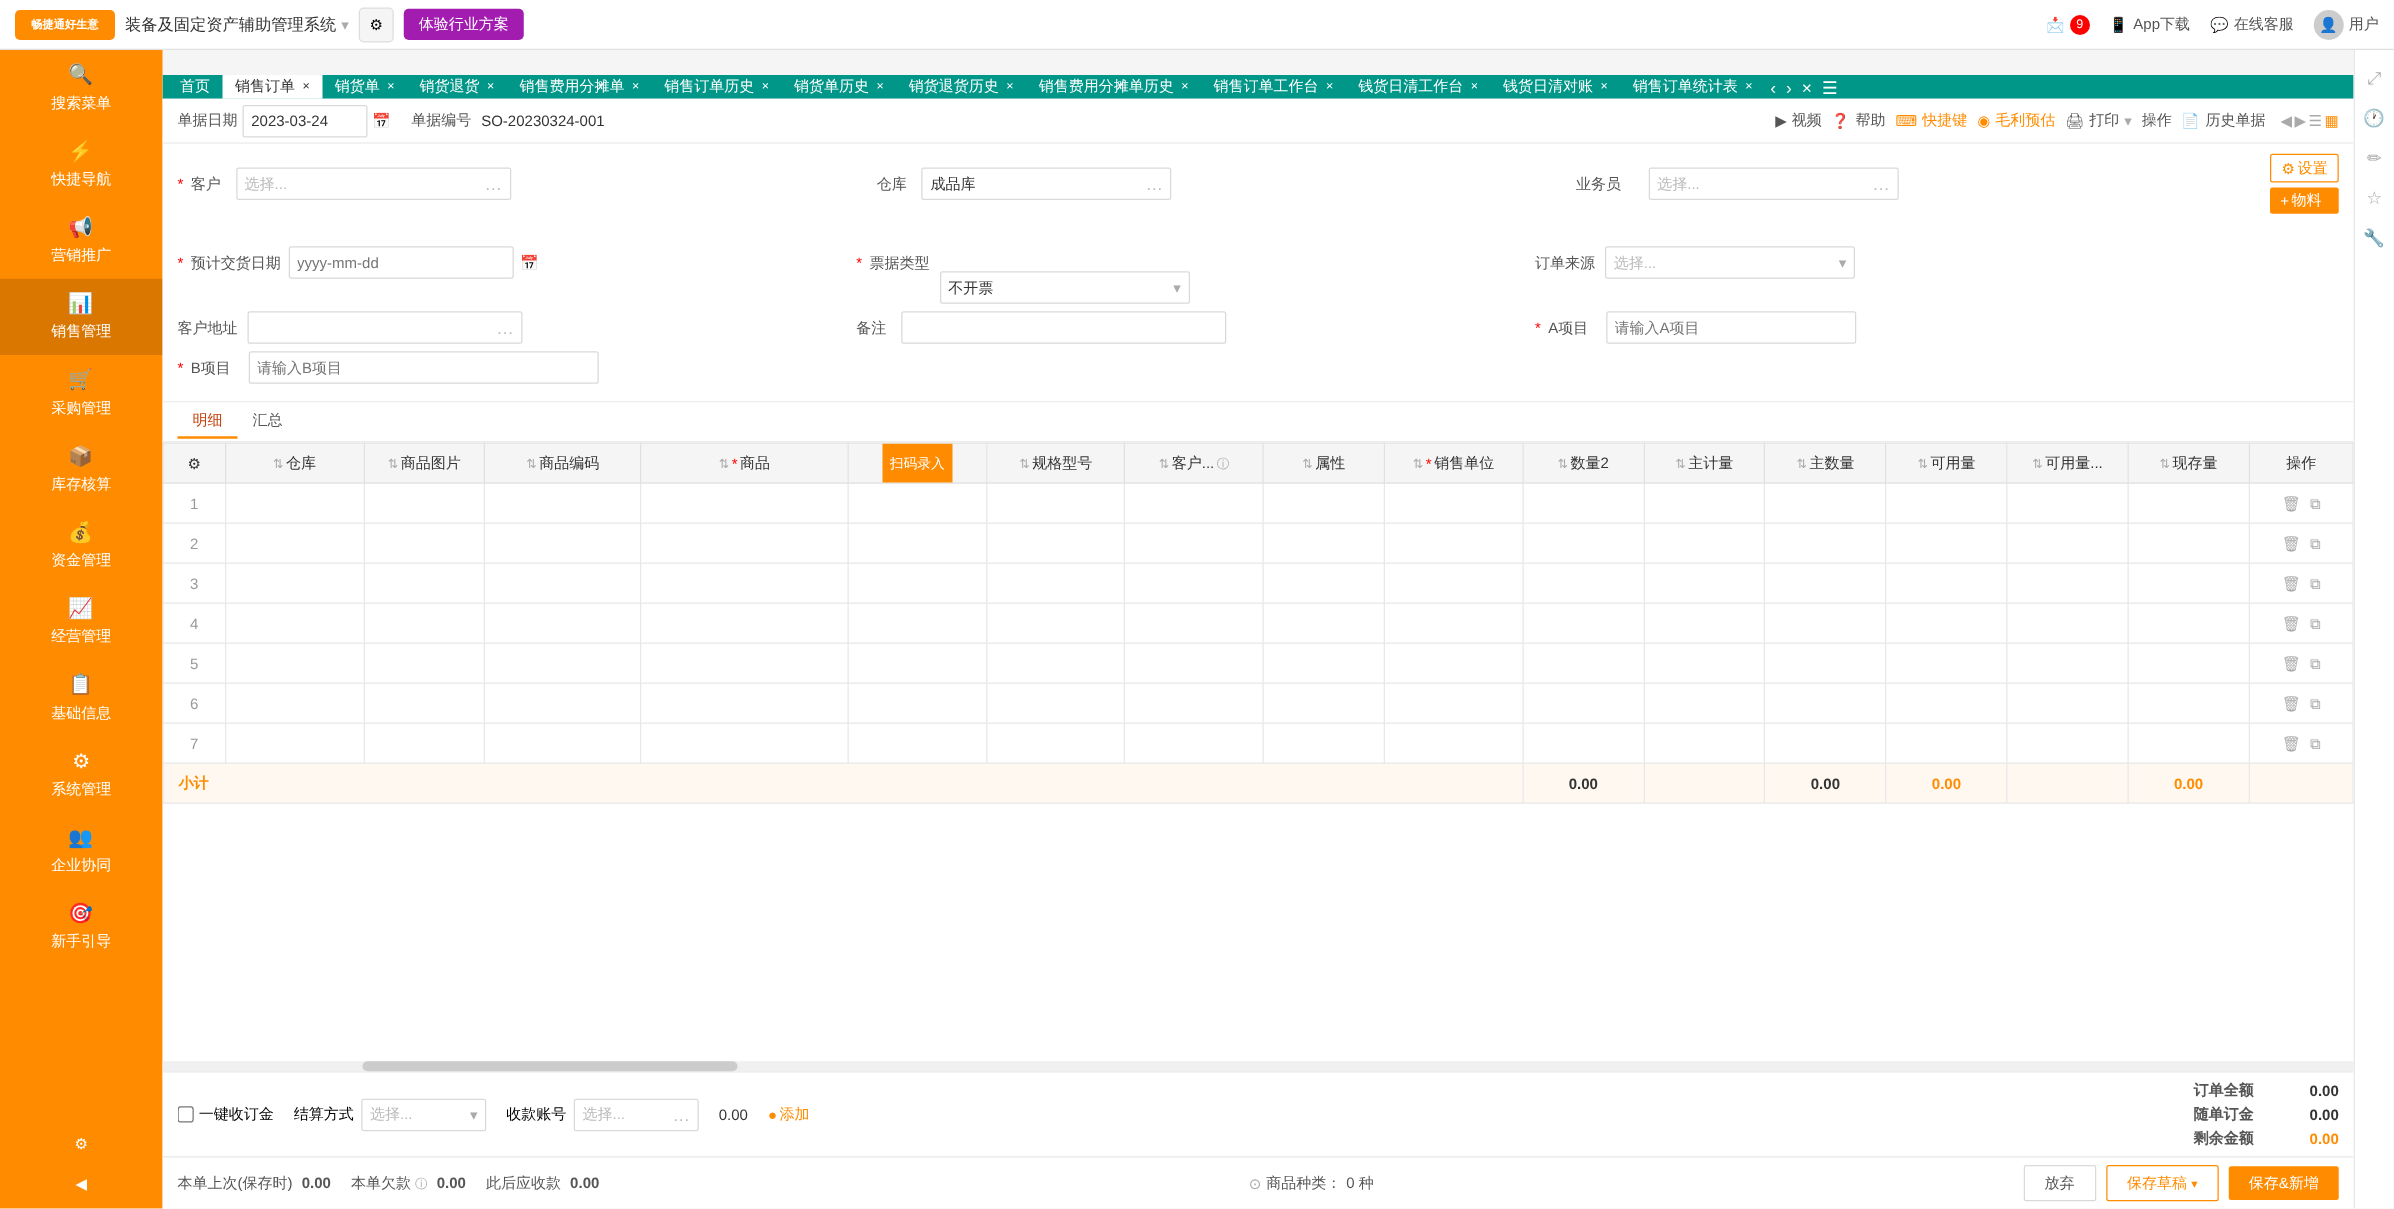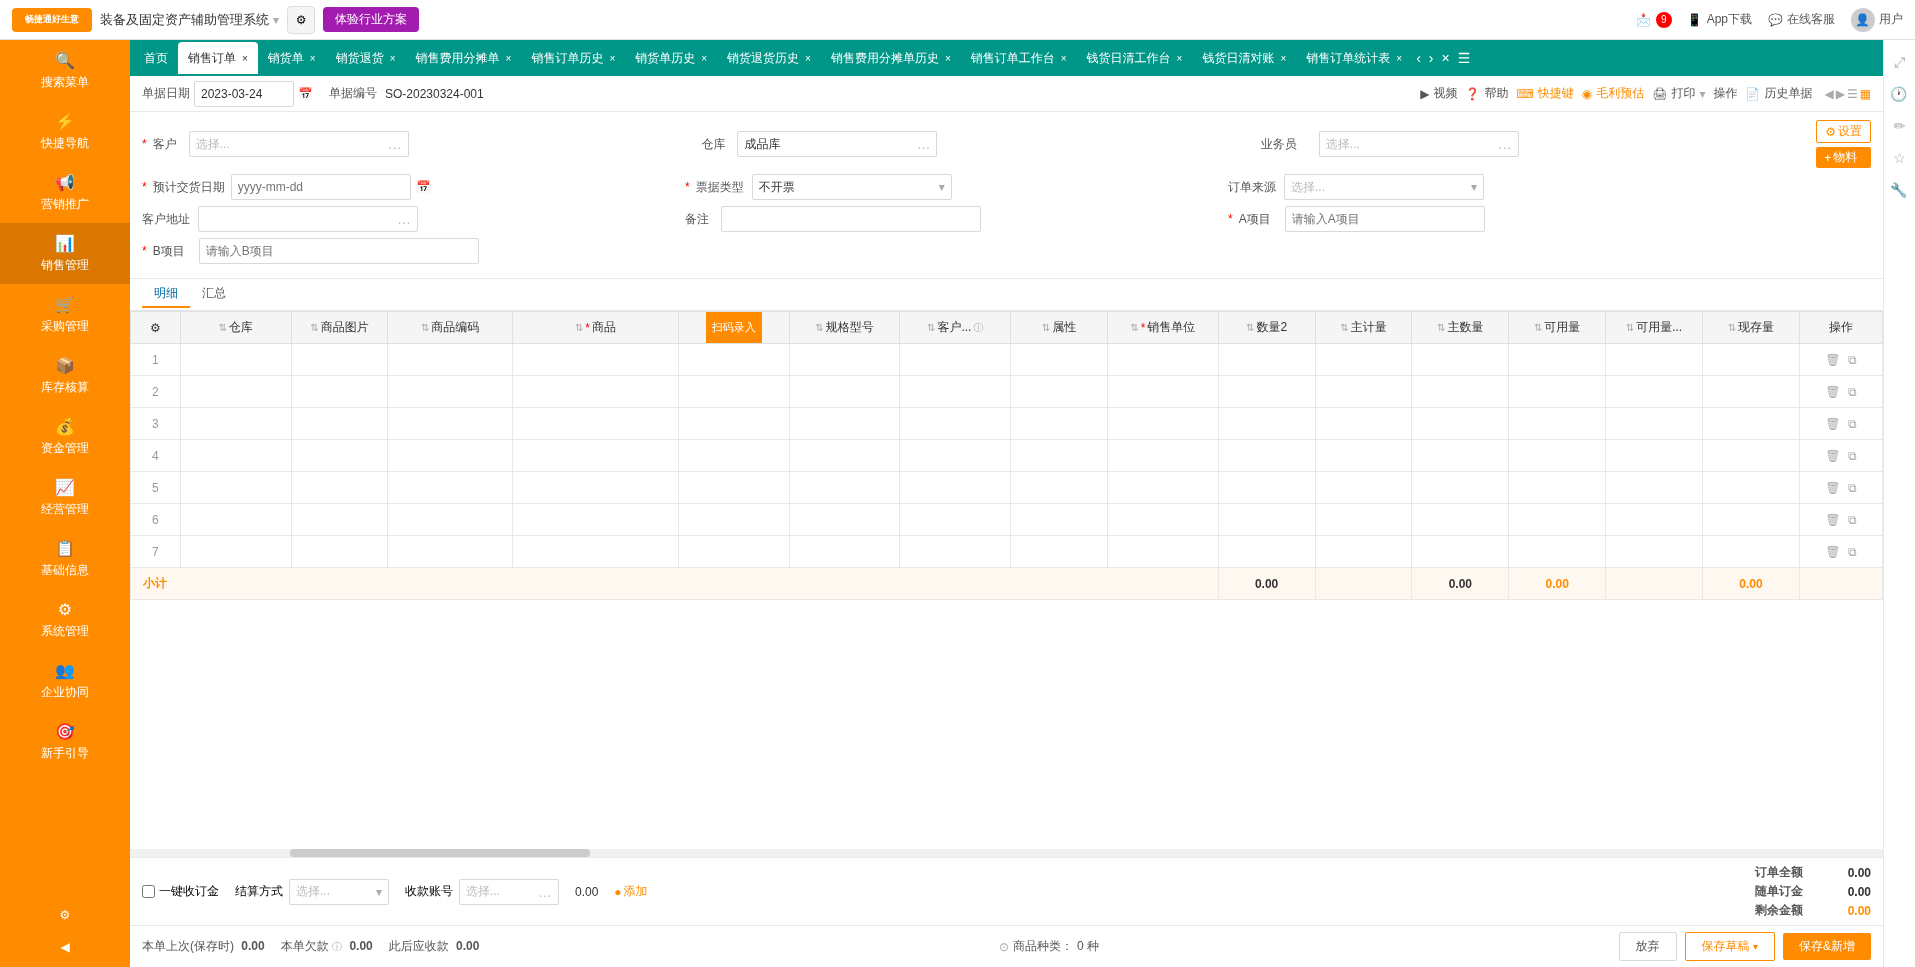--- a/index.html
+++ b/index.html
@@ -24,21 +24,21 @@
     .sidebar-item { display: flex; flex-direction: column; align-items: center; padding: 10px 4px; cursor: pointer; color: #fff; gap: 4px; font-size: 11px; }
     .sidebar-item.active { background: rgba(0,0,0,0.15); }
     .sidebar-icon { width: 20px; height: 20px; display: flex; align-items: center; justify-content: center; font-size: 16px; }
     .sidebar-bottom { margin-top: auto; display: flex; flex-direction: column; align-items: center; padding: 8px; gap: 8px; }
     .sidebar-bottom-icon { width: 24px; height: 24px; display: flex; align-items: center; justify-content: center; color: #fff; cursor: pointer; }
 
     
     .content-area { flex: 1; display: flex; flex-direction: column; overflow: hidden; }
 
     
-    .tab-bar { height: 36px; background: #009688; display: flex; align-items: center; padding: 0 4px; overflow: hidden; flex-shrink: 0; }
+    .tab-bar { height: 19px; background: #009688; display: flex; align-items: center; padding: 0 4px; overflow: hidden; flex-shrink: 0; margin-top: 20px; }
     .tab-item { height: 32px; padding: 0 10px; display: flex; align-items: center; gap: 4px; cursor: pointer; white-space: nowrap; color: #fff; font-size: 12px; border-radius: 4px 4px 0 0; }
     .tab-item.active { background: #fff; color: #333; }
     .tab-close { font-size: 10px; color: inherit; cursor: pointer; margin-left: 2px; }
     .tab-nav-btn { color: #fff; background: transparent; border: none; cursor: pointer; padding: 0 4px; font-size: 14px; }
 
     
     .form-area { background: #fff; flex: 1; display: flex; flex-direction: column; overflow: hidden; }
 
     
     .form-toolbar { height: 36px; display: flex; align-items: center; justify-content: space-between; padding: 0 12px; background: #fff; border-bottom: 1px solid #e8e8e8; flex-shrink: 0; gap: 40px; }
@@ -50,21 +50,21 @@
     
     .form-fields { padding: 8px 12px; background: #fff; border-bottom: 1px solid #e8e8e8; flex-shrink: 0; }
     .form-row { display: flex; align-items: center; margin-bottom: 6px; gap: 16px; }
     .form-input { flex: 1; height: 26px; border: 1px solid #d9d9d9; border-radius: 2px; padding: 0 6px; font-size: 12px; color: #333; background: #fff; }
     .form-select { flex: 1; height: 26px; border: 1px solid #d9d9d9; border-radius: 2px; padding: 0 6px; font-size: 12px; color: #333; background: #fff; display: flex; align-items: center; justify-content: space-between; cursor: pointer; }
     .dots { color: #bbb; font-size: 14px; cursor: pointer; }
 
     
     .sub-tabs { display: flex; align-items: center; padding: 0 12px; border-bottom: 1px solid #e8e8e8; background: #fff; flex-shrink: 0; height: 32px; }
     .sub-tab { padding: 4px 12px; cursor: pointer; font-size: 12px; color: #555; border-bottom: 2px solid transparent; }
-    .sub-tab.active { color: #0369a1; border-bottom-color: #ff8c00; }
+    .sub-tab.active { color: #c2410c; border-bottom-color: #ff8c00; }
 
     
     .table-wrapper { flex: 1; overflow: auto; position: relative; }
     table { width: 100%; border-collapse: collapse; table-layout: fixed; min-width: 1200px; }
     thead tr { background: #f5f5f5; }
     th { border: 1px solid #e0e0e0; padding: 4px 6px; font-weight: normal; color: #333; font-size: 12px; white-space: nowrap; overflow: hidden; text-overflow: ellipsis; height: 32px; text-align: center; }
     td { border: 1px solid #e8e8e8; padding: 4px 6px; height: 32px; text-align: center; }
     .th-sortable { display: flex; align-items: center; justify-content: center; gap: 2px; }
     .sort-icon { color: #aaa; font-size: 10px; }
     .scan-btn { background: #ff8c00; color: #fff; padding: 14px 6px; border-radius: 2px; font-size: 11px; }
@@ -344,21 +344,21 @@
         <div class="form-row">
           <div style="display:flex;align-items:center;gap:6px;flex:1;">
             <span style="color:red;">*</span>
             <span style="color:#555;min-width:60px;">预计交货日期</span>
             <input class="form-input" style="flex: 1 1 0%; max-width: 180px;" placeholder="yyyy-mm-dd">
             <span style="color:#aaa;cursor:pointer;">📅</span>
           </div>
           <div style="display:flex;align-items:center;gap:6px;flex:1;margin-left:20px;">
             <span style="color:red;">*</span>
             <span style="color:#555;min-width:50px;">票据类型</span>
-            <div class="form-select" style="flex:1;max-width:200px;">
+            <div class="form-select" style="flex:1;max-width:200px;margin-top:40px;">
               <span>不开票</span>
               <span style="color:#aaa;">▾</span>
             </div>
           </div>
           <div style="display:flex;align-items:center;gap:6px;flex:1;margin-left:20px;">
             <span style="color:#555;min-width:50px;">订单来源</span>
             <div class="form-select" style="flex:1;max-width:200px;">
               <span style="color:#bbb;">选择...</span>
               <span style="color:#aaa;">▾</span>
             </div>

